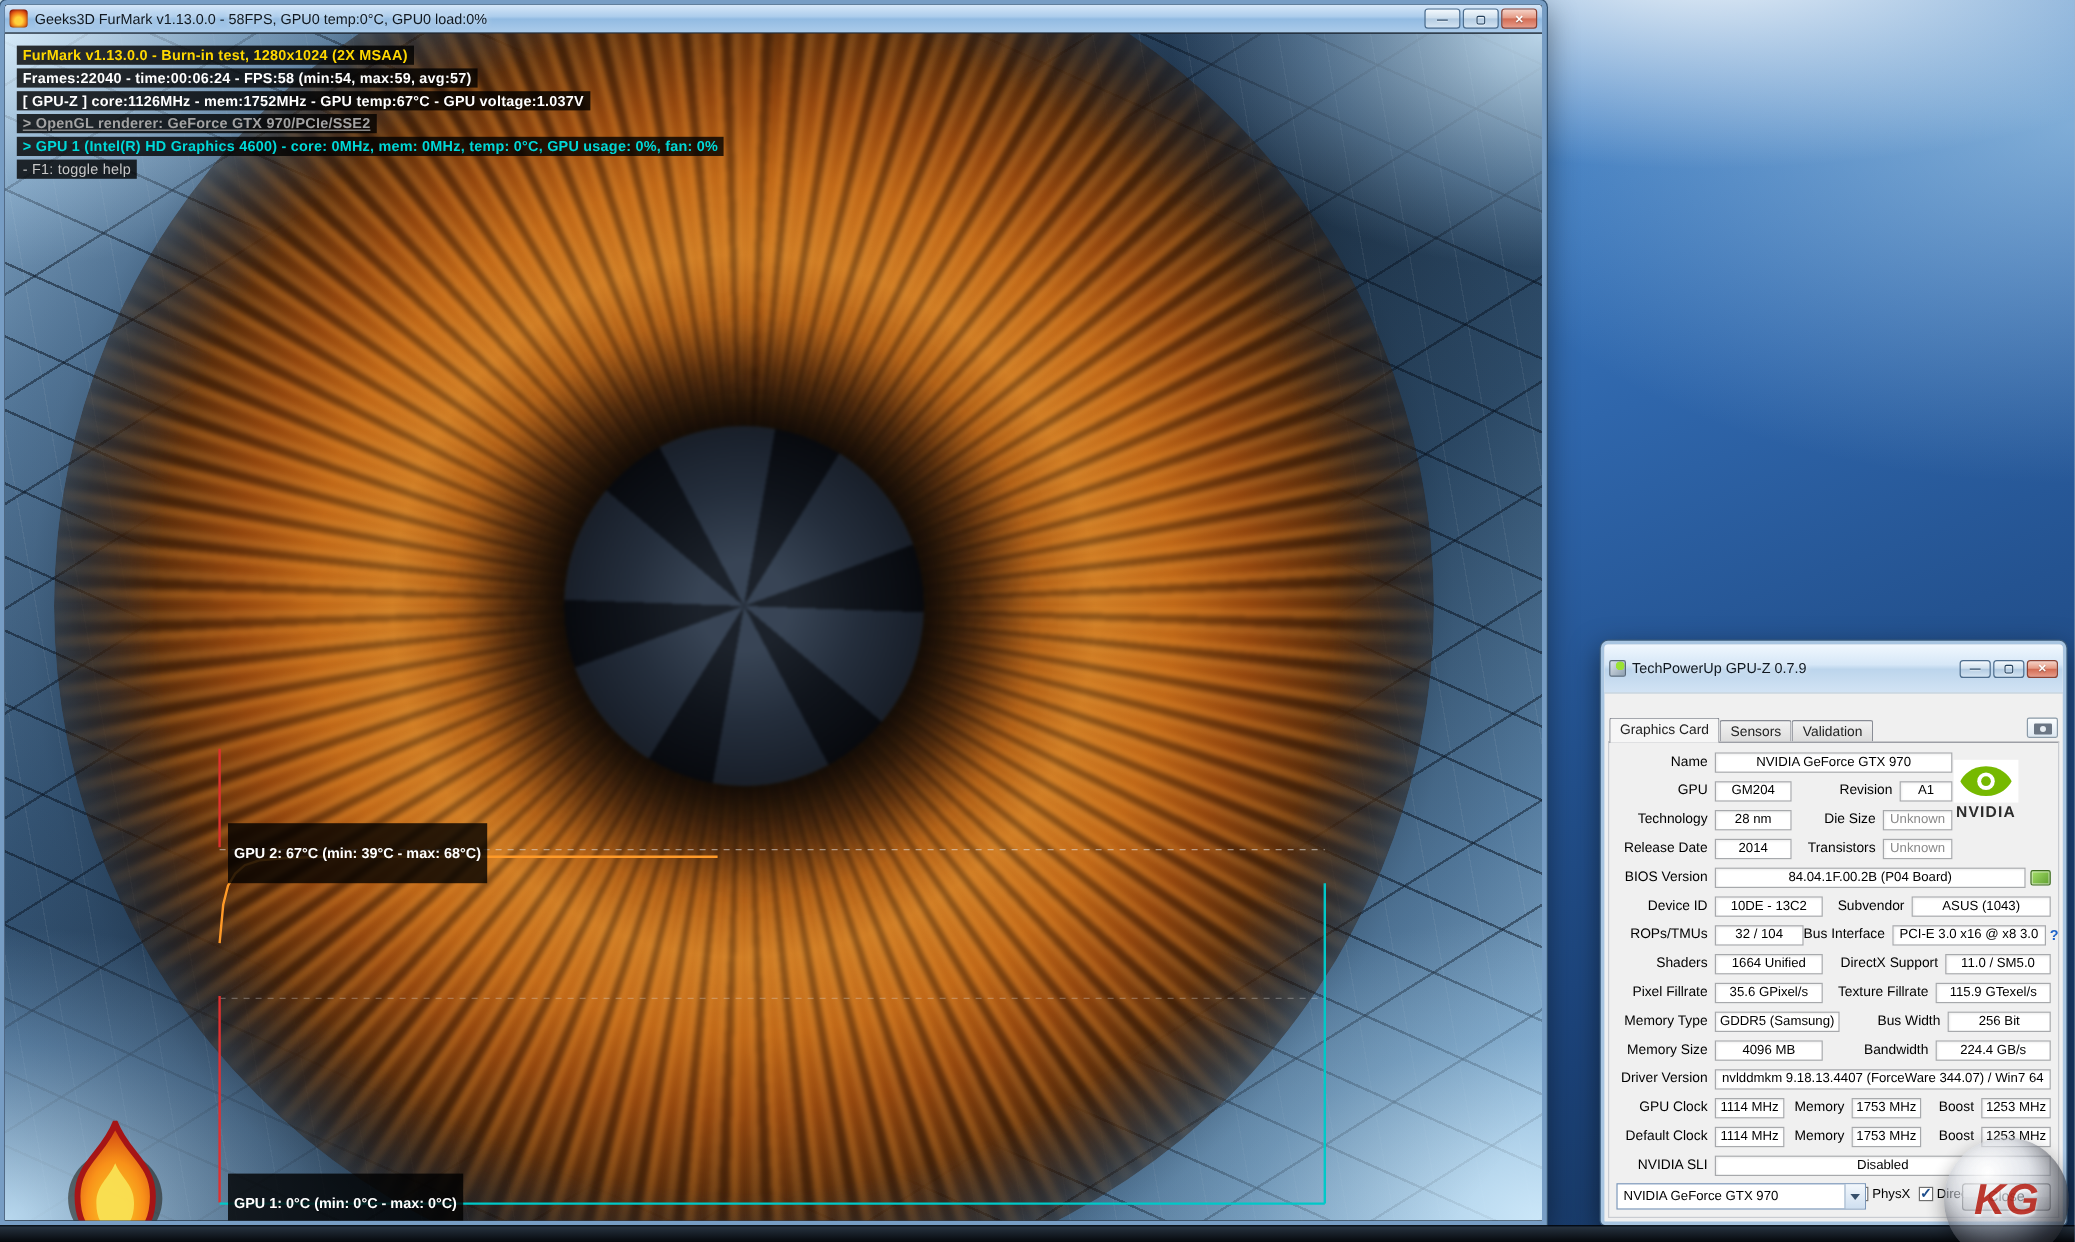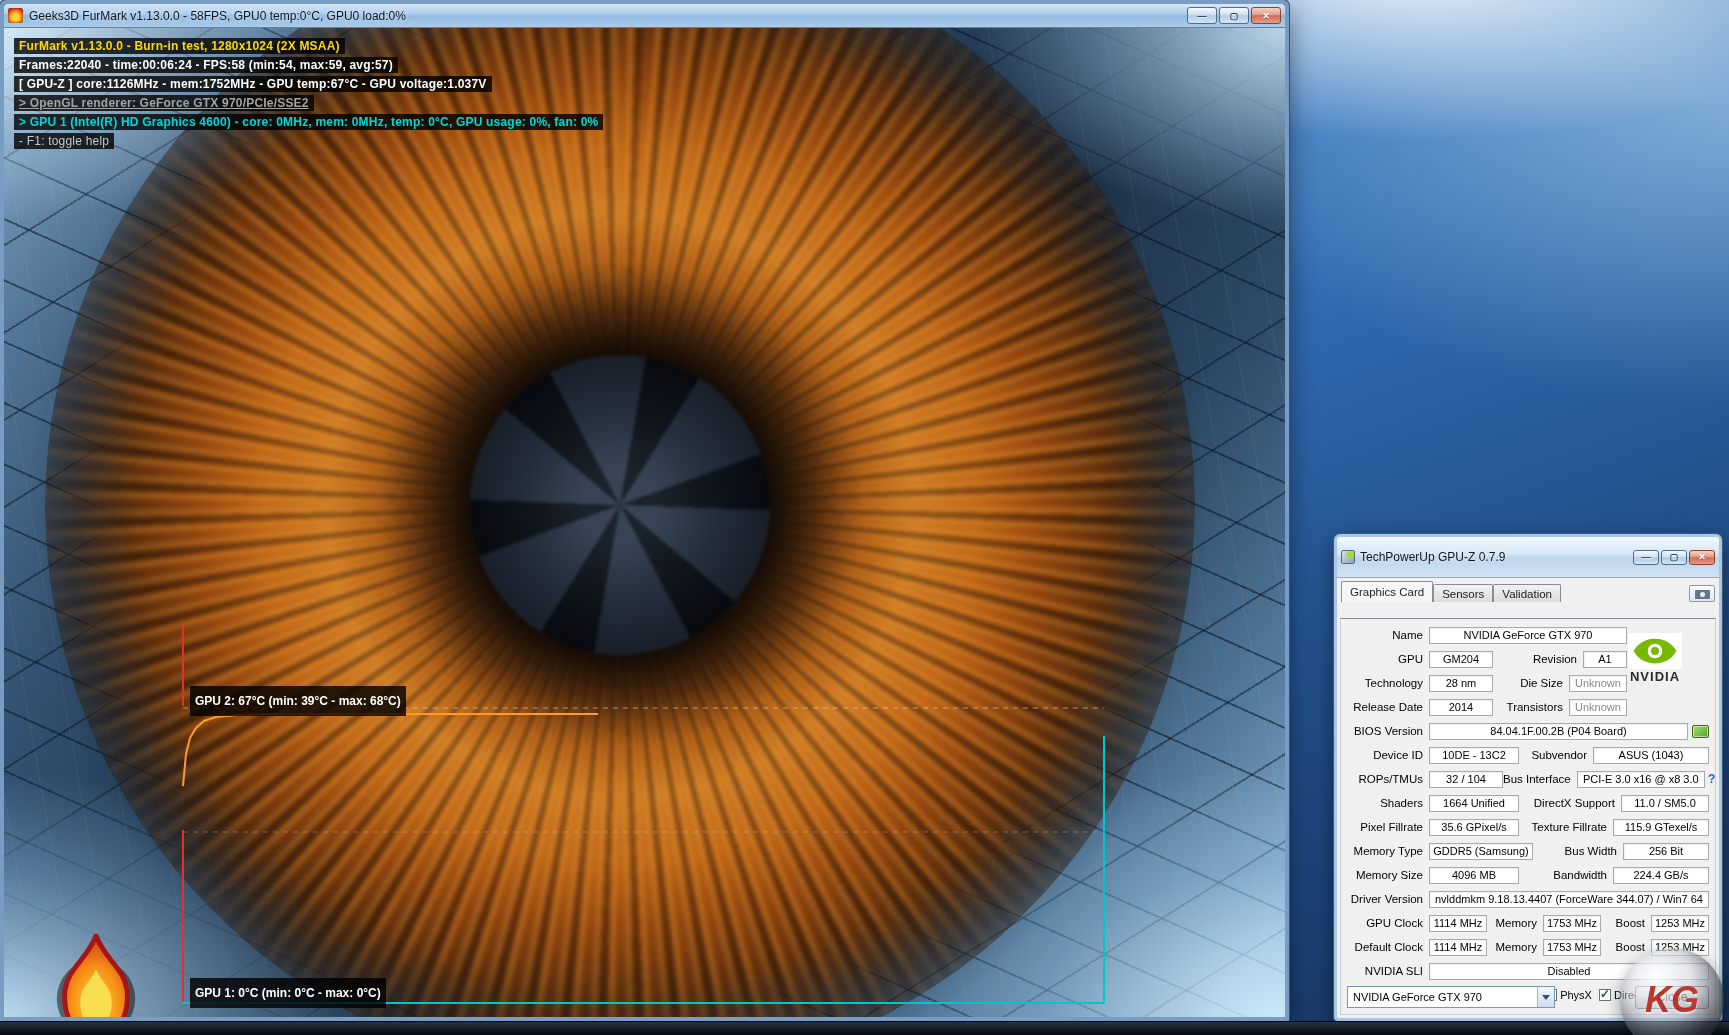--- a/index.html
+++ b/index.html
@@ -73,21 +73,21 @@
   .osd-line { display:table; background:rgba(0,0,0,0.8); color:#fff; font-size:12px; font-weight:bold;
     padding:1px 5px; margin-bottom:3px; white-space:nowrap; letter-spacing:0.2px; }
   .osd-line.yellow { color:#ffd800; }
   .osd-line.blue { color:#a3a3a3;text-decoration:underline; }
   .osd-line.cyan { color:#00d8d8; }
   .osd-line.gray { color:#c8c8c8; font-weight:normal; }
 
   
   .graph { position:absolute; left:174px; top:590px; width:930px; height:394px; z-index:4; }
   .graph-label { position:absolute; background:rgba(0,0,0,0.8); color:#fff; font-size:12px; font-weight:bold;
-    padding:8px 5px; white-space:nowrap; }
+    padding:18px 5px; white-space:nowrap; }
 
   
   .fm-logo { position:absolute; left:26px; top:906px; z-index:6; width:200px; opacity:0.95; }
   .fm-logo svg { display:block; margin-left:14px; }
   .fm-logo-text { font-size:36px; font-weight:bold; font-style:italic; color:#8f7f10; letter-spacing:1px;
     text-shadow:-2px 0 0 #1a1603, 2px 0 0 #1a1603, 0 -2px 0 #1a1603, 0 2px 0 #1a1603; margin-top:-6px; }
 
   
   .gz-window { position:absolute; left:1334px; top:534px; width:388px; height:487px;
     border:3px solid rgba(165,195,224,0.97); border-radius:6px 6px 4px 4px;
@@ -95,21 +95,21 @@
     background:#f0f0f0; display:flex; flex-direction:column; z-index:10; }
   .gz-titlebar { height:41px; display:flex; align-items:center; gap:5px; padding:16px 4px;
     background:linear-gradient(180deg,#f1f8fe 0%,#d6e7f7 42%,#bcd5ec 52%,#d2e3f4 100%);
     border-bottom:1px solid #93aec8; border-radius:3px 3px 0 0; }
   .gz-app-icon { width:14px; height:14px; border-radius:2px; flex:none;
     background:radial-gradient(circle at 68% 32%, #9ae234 0 30%, rgba(0,0,0,0) 34%), linear-gradient(135deg,#dbe3ea,#8fa0b0);
     border:1px solid #5a6a7a; }
   .gz-title { flex:1; font-size:12px; color:#101820; text-shadow:0 0 5px rgba(255,255,255,0.9); white-space:nowrap; overflow:hidden; }
   .gz-window .wbtn { width:26px; height:15px; }
 
-  .gz-tabs { display:flex; align-items:flex-end; padding:0 4px 0 4px; height:24px; position:relative; }
+  .gz-tabs { display:flex; padding:20px 4px 0 4px; height:24px; position:relative; }
   .tab { height:18px; margin-top:2px; border:1px solid #898c95; border-bottom:none; border-radius:2px 2px 0 0;
     background:linear-gradient(#f2f2f2,#dcdcdc); padding:0 8px; font-size:11.5px; color:#222;
     display:flex; align-items:center; position:relative; cursor:default; }
   .tab.active { height:21px; margin-top:0; background:#f6f6f6; z-index:3; }
   .cam-btn { margin-left:auto; width:26px; height:17px; border:1px solid #8a9aa8; border-radius:2px;
     background:linear-gradient(#fbfdfe,#dde8f2); position:relative; cursor:default; }
   .cam-btn::before { content:""; position:absolute; left:5px; top:4px; width:15px; height:9px;
     background:#6b7684; border-radius:1px; }
   .cam-btn::after { content:""; position:absolute; left:10px; top:6px; width:5px; height:5px;
     background:#e8eef4; border-radius:50%; }

